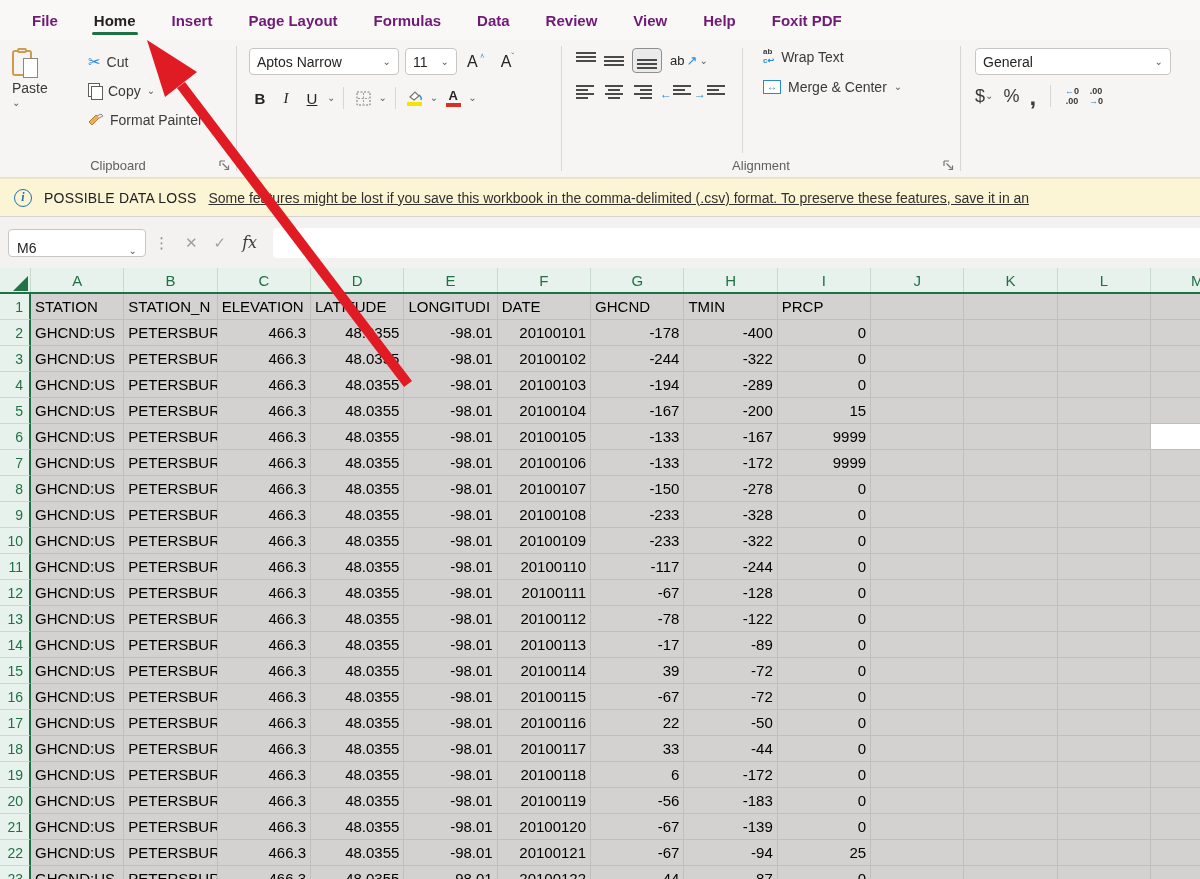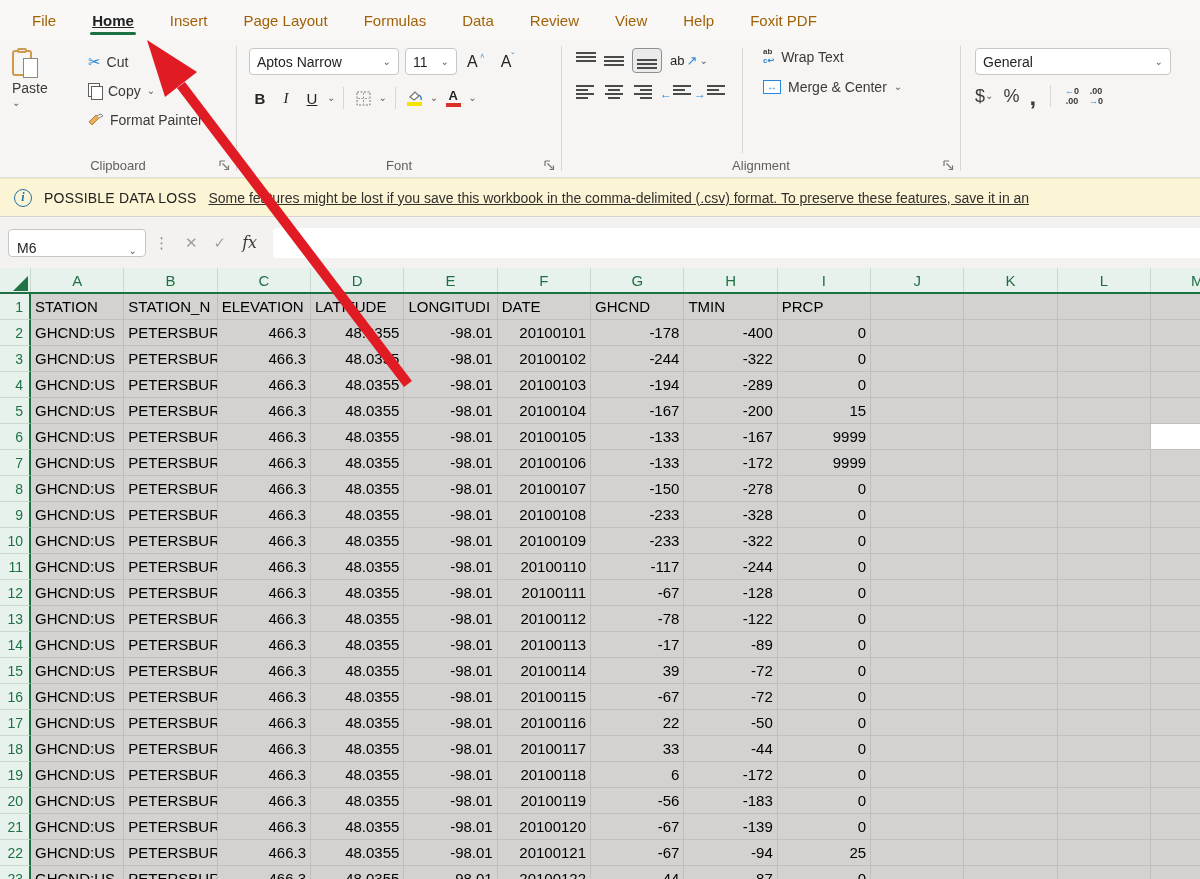--- a/index.html
+++ b/index.html
@@ -2,22 +2,22 @@
 <html><head>
 <meta charset="utf-8">
 <style>
   * { box-sizing: border-box; margin: 0; padding: 0; }
   html,body { width:1200px; height:879px; overflow:hidden; }
   body { font-family:"Liberation Sans", sans-serif; background:#fff; position:relative; color:#252423; }
 
   
   .menu-bar { height:40px; background:#f9f8f7; display:flex; align-items:center; padding-left:18px; }
   .menu-tabs { display:flex; gap:8px; }
-  .menu-tab { font-size:15px; color:#a16207; padding:9px 14px 8px; position:relative; cursor:default; white-space:nowrap; }
-  .menu-tab.active { font-weight:bold; color:#222;text-decoration:underline; }
+  .menu-tab { font-size:15px; color:#701a75; padding:9px 14px 8px; position:relative; cursor:default; white-space:nowrap;font-weight:bold; }
+  .menu-tab.active { font-weight:bold; color:#222; }
   .menu-tab.active::after { content:""; position:absolute; left:12px; right:12px; bottom:2px; height:3px; background:#1e7145; border-radius:2px; }
 
   
   .ribbon { height:138px; background:#f6f5f3; display:flex; border-bottom:1px solid #e1dfdd; }
   .rgroup { position:relative; display:flex; flex-direction:column; }
   .rgroup-body { flex:1; display:flex; padding-top:8px; }
   .rgroup-footer { height:24px; display:flex; align-items:center; justify-content:center; position:relative; }
   .rgroup-footer .glabel { font-size:13px; color:#605e5c; }
   .launcher { position:absolute; right:6px; bottom:6px; }
   .gsep { width:1px; background:#d8d6d4; margin:6px 0; }
@@ -216,26 +216,20 @@
           <span class="bar ybar"></span>
         </div>
         <span class="chev">⌄</span>
         <div class="colorbtn fmtbtn">
           <span class="fontA">A</span>
           <span class="bar rbar"></span>
         </div>
         <span class="chev">⌄</span>
       </div>
     </div>
-    <div class="rgroup-footer">
-      <span class="glabel">Font</span>
-      <svg class="launcher" width="11" height="11">
-        <path d="M1 1 h5 M1 1 v5 M3.5 3.5 l5 5 M9.5 5.5 v4 h-4" stroke="#767472" fill="none" stroke-width="1.2"></path>
-      </svg>
-    </div>
   </div>
   <div class="gsep"></div>
 
   <div class="rgroup g-align">
     <div class="rgroup-body">
       <div class="al-left">
         <div class="al-row">
           <div class="bars v-top">
               <i></i>
               <i></i>

